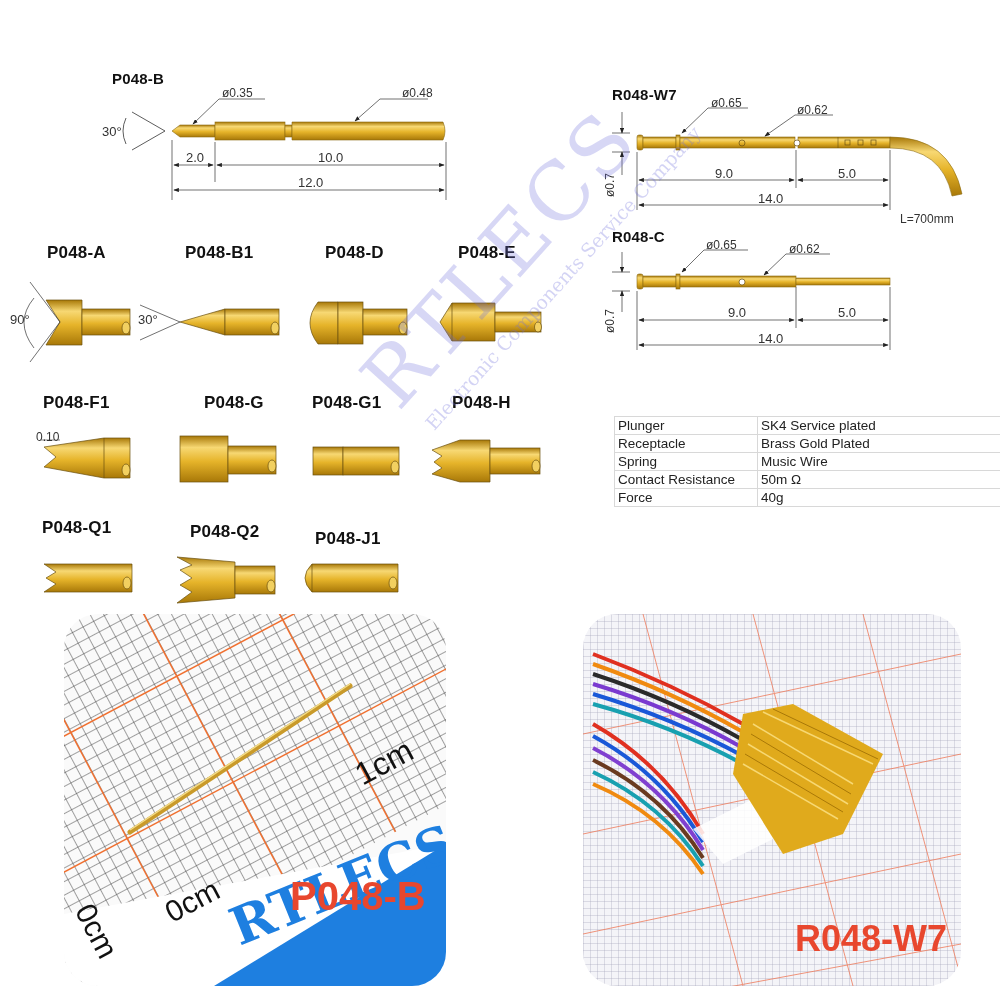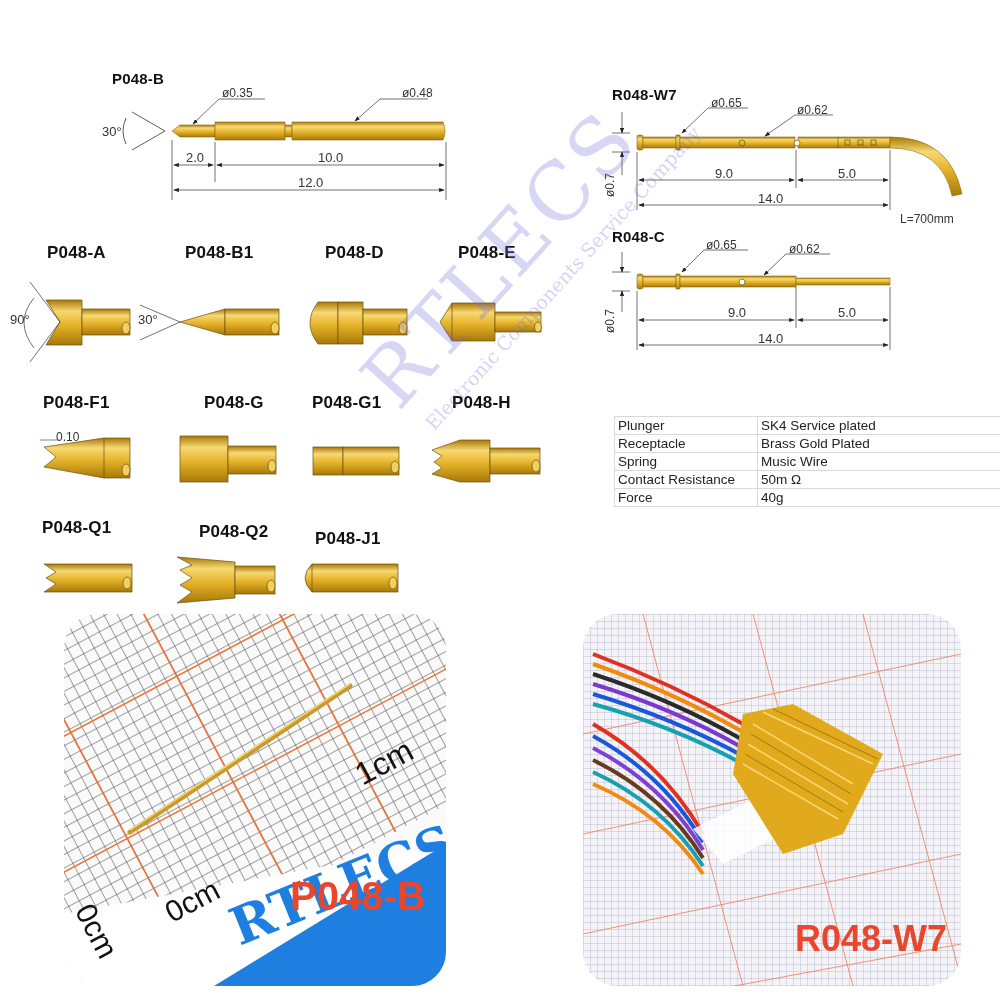--- a/index.html
+++ b/index.html
@@ -153,24 +153,24 @@
 <div class="model-title" style="left:185px;top:243px;">P048-B1</div>
 <div class="model-title" style="left:325px;top:243px;">P048-D</div>
 <div class="model-title" style="left:458px;top:243px;">P048-E</div>
 <div class="dim" style="left:10px;top:312px;font-size:13px;">90°</div>
 <div class="dim" style="left:138px;top:312px;font-size:13px;">30°</div>
 
 <div class="model-title" style="left:43px;top:393px;">P048-F1</div>
 <div class="model-title" style="left:188px;top:393px;margin-left:16px;">P048-G</div>
 <div class="model-title" style="left:312px;top:393px;">P048-G1</div>
 <div class="model-title" style="left:452px;top:393px;">P048-H</div>
-<div class="dim" style="left:56px;top:430px;">0.10</div>
+<div class="dim" style="left:36px;top:430px;">0.10</div>
 
 <div class="model-title" style="left:42px;top:518px;">P048-Q1</div>
-<div class="model-title" style="left:190px;top:522px;margin-left:9px;">P048-Q2</div>
+<div class="model-title" style="left:190px;top:522px;">P048-Q2</div>
 <div class="model-title" style="left:315px;top:529px;">P048-J1</div>
 
 <svg style="left:0;top:0;" width="600" height="610">
 
   <path d="M46,300 L82,300 L82,345 L46,345 L60,322 Z" fill="url(#gold)" stroke="#6a5010" stroke-width="0.7"></path>
   <rect x="82" y="309" width="48" height="26" fill="url(#gold)" stroke="#6a5010" stroke-width="0.7"></rect>
   <ellipse cx="126" cy="328" rx="4" ry="6" fill="#f2d060" stroke="#6a5010" stroke-width="0.7"></ellipse>
   <line x1="30" y1="282" x2="60" y2="322" stroke="#333" stroke-width="0.7"></line>
   <line x1="30" y1="362" x2="60" y2="322" stroke="#333" stroke-width="0.7"></line>
   <path d="M34,298 Q14,322 34,348" fill="none" stroke="#333" stroke-width="0.7"></path>

